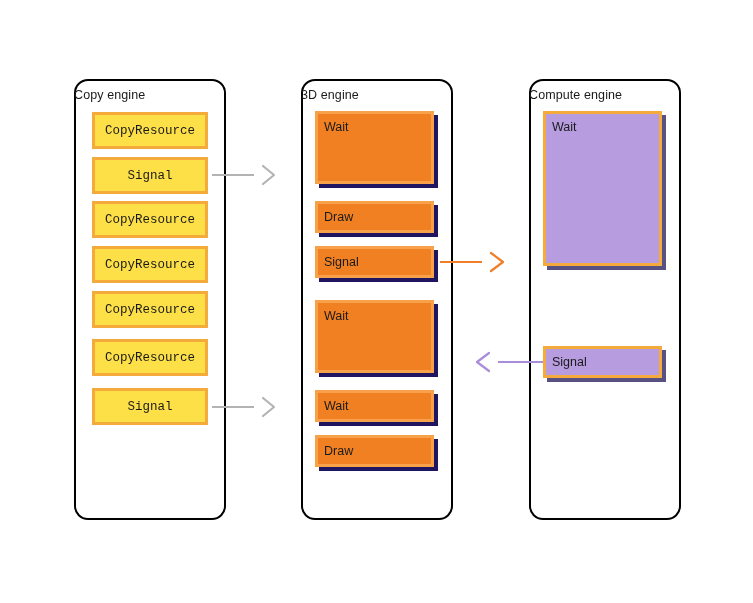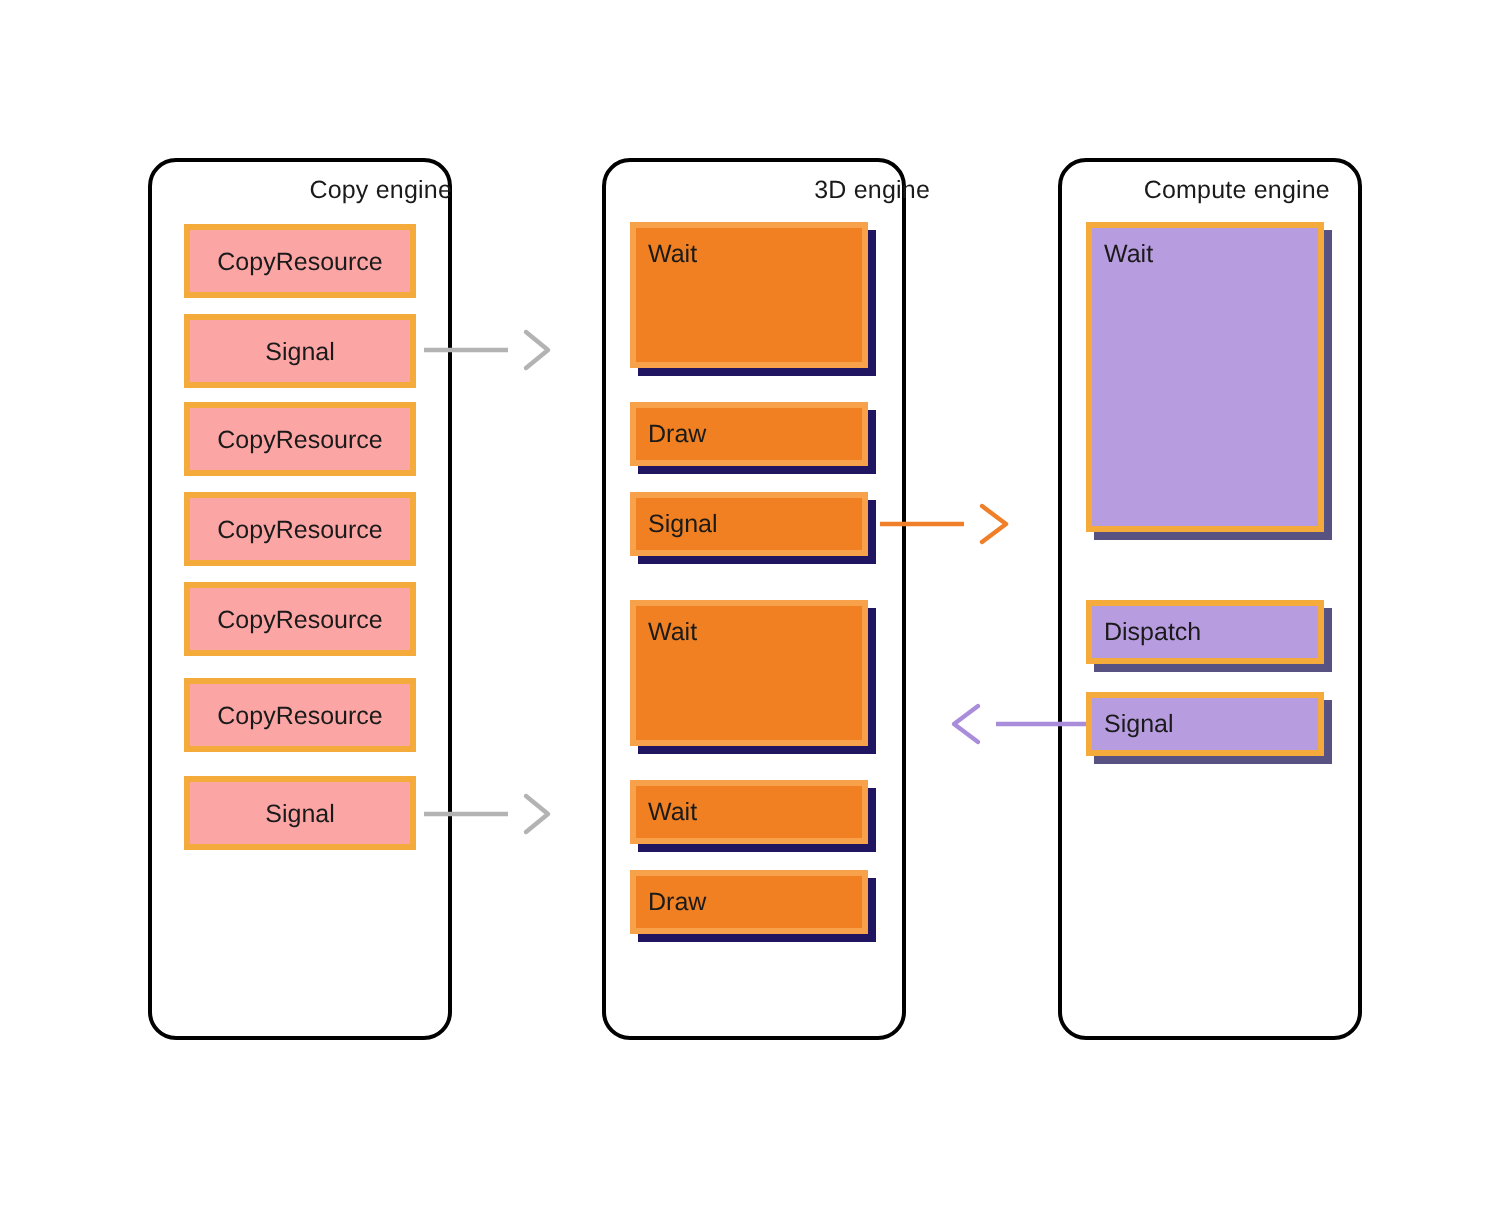--- a/index.html
+++ b/index.html
@@ -27,43 +27,44 @@
     position: absolute;
     background: #ffffff;
     border: 2px solid #000000;
     border-radius: 14px;
     box-sizing: border-box;
   }
   .panel-title {
     position: absolute;
     left: 0;
     right: 0;
-    text-align: right;
+    text-align: left;
     font-size: 12.5px;
     color: #1a1a1a;
     letter-spacing: 0.1px;
     white-space: nowrap;
   }
 
   
   .op {
     position: absolute;
     box-sizing: border-box;
     display: flex;
     align-items: center;
     font-size: 12.5px;
     color: #1a1a1a;
     white-space: nowrap;
   }
 
   
   .op.copy {
-    background: #fca5a5;
+    background: #fde047;
     border: 3px solid #f5ab3c;
     justify-content: center;
+    font-family: Liberation Mono, monospace;
   }
 
   
   .op.gfx {
     background: #f08022;
     border: 3px solid #f7a24a;
     box-shadow: 4px 4px 0 0 #1f1560;
     justify-content: flex-start;
     padding-left: 6px;
   }
@@ -112,21 +113,20 @@
   <div class="op gfx" style="left:315px; top:246px; width:119px; height:32px;">Signal</div>
   <div class="op gfx" style="left:315px; top:300px; width:119px; height:73px; align-items:flex-start; padding-top:6px;">Wait</div>
   <div class="op gfx" style="left:315px; top:390px; width:119px; height:32px;">Wait</div>
   <div class="op gfx" style="left:315px; top:435px; width:119px; height:32px;">Draw</div>
 
   <div class="panel" style="left:529px; top:79px; width:152px; height:441px;">
   </div>
   <div class="panel-title" style="left:529px; top:88px; width:136px;">Compute engine</div>
 
   <div class="op compute" style="left:543px; top:111px; width:119px; height:155px; align-items:flex-start; padding-top:6px;">Wait</div>
-  <div class="op compute" style="left:543px; top:300px; width:119px; height:32px;">Dispatch</div>
   <div class="op compute" style="left:543px; top:346px; width:119px; height:32px;">Signal</div>
 
   <svg id="arrows" viewBox="0 0 753 603">
 
     <g>
       <line x1="212" y1="175" x2="254" y2="175" stroke="#b3b3b3" stroke-width="2.2"></line>
       <polyline points="263,166 274,175 263,184" fill="none" stroke="#b3b3b3" stroke-width="2.2" stroke-linecap="round" stroke-linejoin="round"></polyline>
     </g>
 
     <g>

